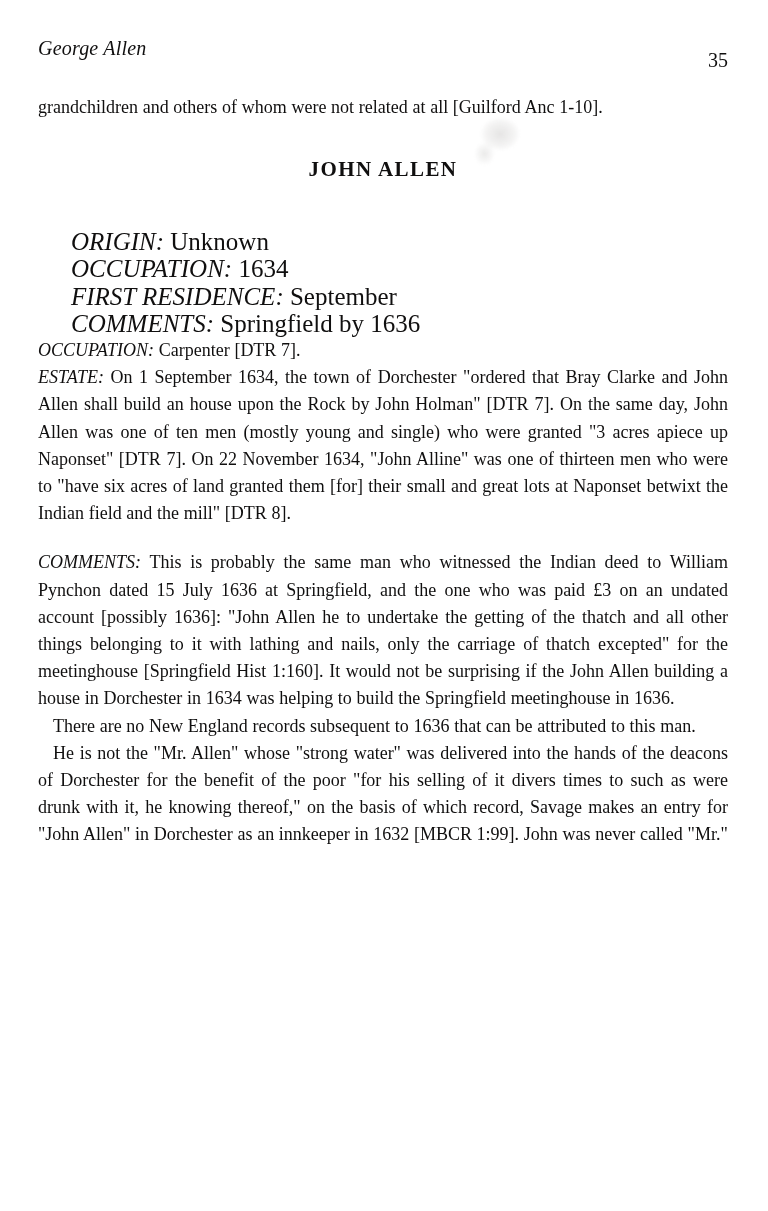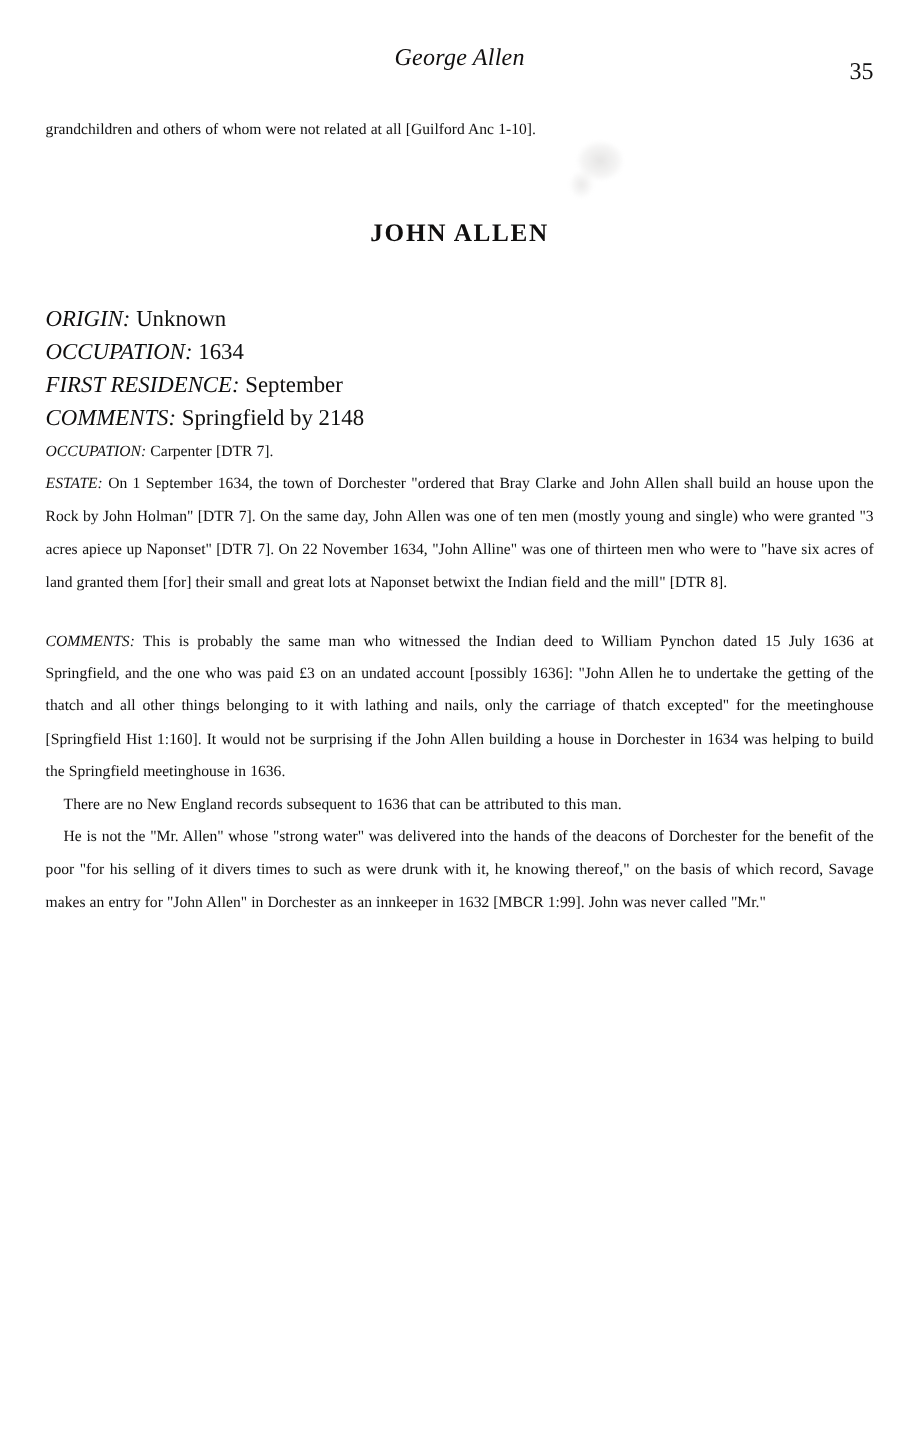--- a/index.html
+++ b/index.html
@@ -39,62 +39,63 @@
   }
   .running-head {
     position: relative;
     height: 34px;
     margin-top: 36px;
   }
   .running-head .title {
     position: absolute;
     left: 0;
     right: 0;
-    text-align: center;
+    text-align: left;
     font-style: italic;
     font-size: 20px;
     line-height: 24px;
     letter-spacing: 0.2px;
   }
   .running-head .folio {
     position: absolute;
     right: 0;
     top: 12px;
     font-size: 20px;
     line-height: 24px;
   }
   p {
     margin: 0;
-    font-size: 13px;
+    font-size: 18px;
     line-height: 27.2px;
     text-align: justify;
     text-justify: inter-word;
     word-spacing: 0.2px;
   }
   p.indent {
     text-indent: 15px;
   }
   .lead-para {
     margin-top: 24px;
   }
   .section-heading {
     text-align: center;
     font-weight: bold;
     font-size: 21px;
     line-height: 26px;
     letter-spacing: 1.4px;
-    margin-top: 60px;
+    margin-top: 35px;
   }
   .meta-block {
     margin-top: 46px;
   }
   .meta-line {
-    font-size: 19px;
+    font-size: 25px;
     line-height: 27.2px;
     white-space: nowrap;
+    margin-left: 33px;
   }
   .meta-line .lbl {
     font-style: italic;
   }
   .meta-line .val {
     font-style: normal;
   }
   .body-block {
   }
   .comments-block {
@@ -131,21 +132,21 @@
       <div class="meta-line">
         <span class="lbl">OCCUPATION:</span>
         <span class="val">1634</span>
       </div>
       <div class="meta-line">
         <span class="lbl">FIRST RESIDENCE:</span>
         <span class="val">September</span>
       </div>
       <div class="meta-line">
         <span class="lbl">COMMENTS:</span>
-        <span class="val">Springfield by 2148</span>
+        <span class="val">Springfield by 1636</span>
       </div>
     </div>
 
     <div class="body-block">
       <p><span class="run-label">OCCUPATION:</span> <span>Carpenter [DTR 7].</span></p>
       <p><span class="run-label">ESTATE:</span> <span>On 1 September 1634, the town of Dorchester "ordered that Bray Clarke and John Allen shall build an house upon the Rock by John Holman" [DTR 7].  On the same day, John Allen was one of ten men (mostly young and single) who were granted "3 acres apiece up Naponset" [DTR 7].  On 22 November 1634, "John Alline" was one of thirteen men who were to "have six acres of land granted them [for] their small and great lots at Naponset betwixt the Indian field and the mill" [DTR 8].</span></p>
     </div>
 
     <div class="comments-block">
       <p><span class="run-label">COMMENTS:</span> <span>This is probably the same man who witnessed the Indian deed to William Pynchon dated 15 July 1636 at Springfield, and the one who was paid £3 on an undated account [possibly 1636]: "John Allen he to undertake the getting of the thatch and all other things belonging to it with lathing and nails, only the carriage of thatch excepted" for the meetinghouse [Springfield Hist 1:160].  It would not be surprising if the John Allen building a house in Dorchester in 1634 was helping to build the Springfield meetinghouse in 1636.</span></p>

